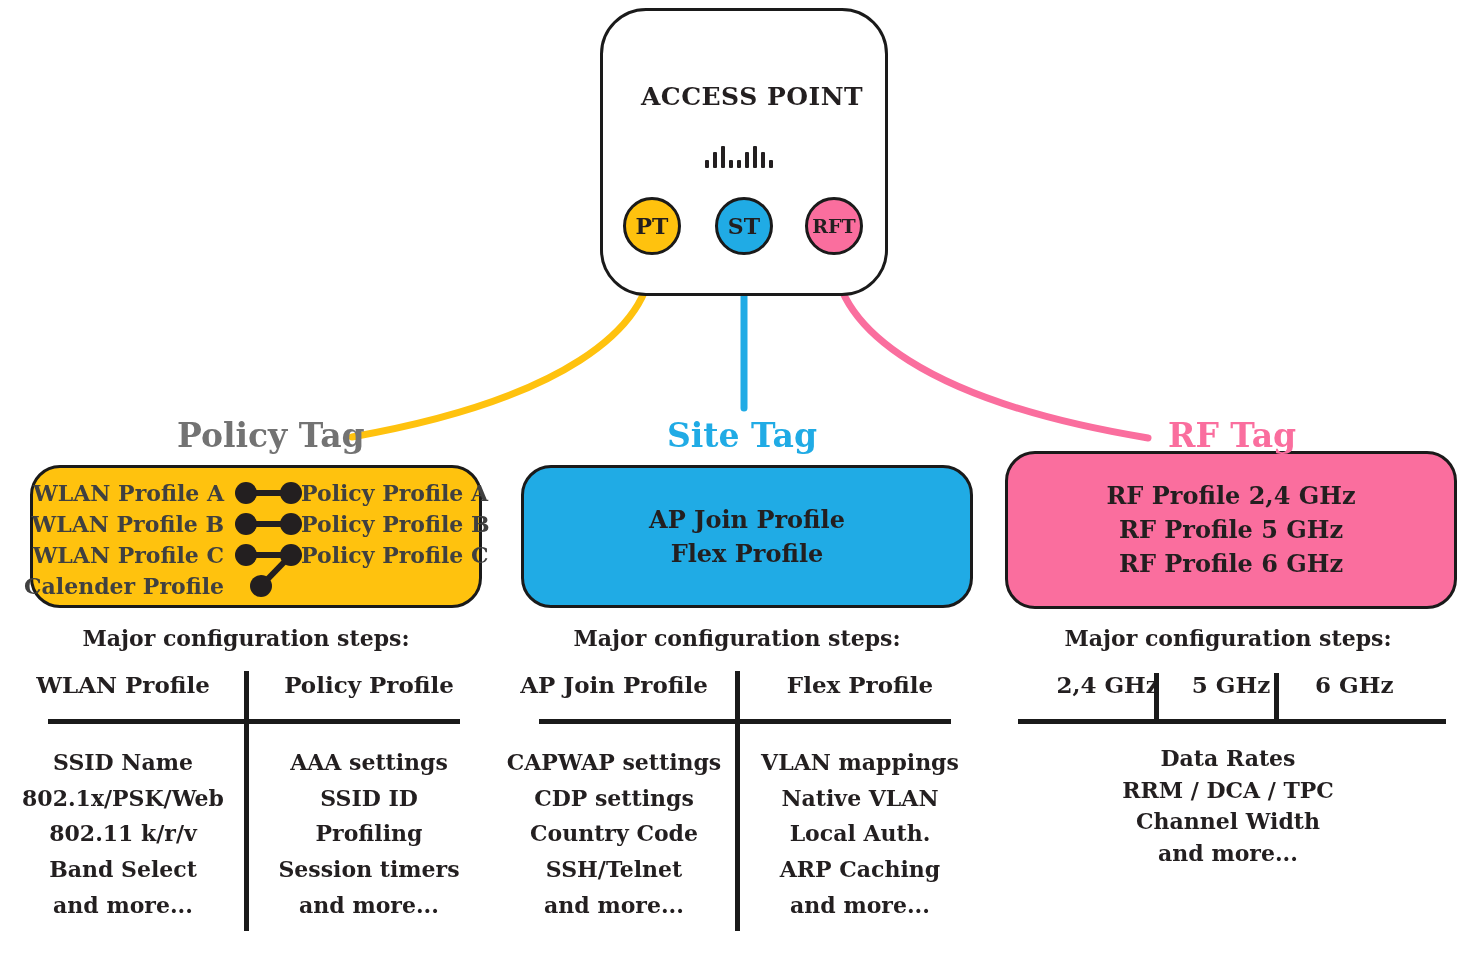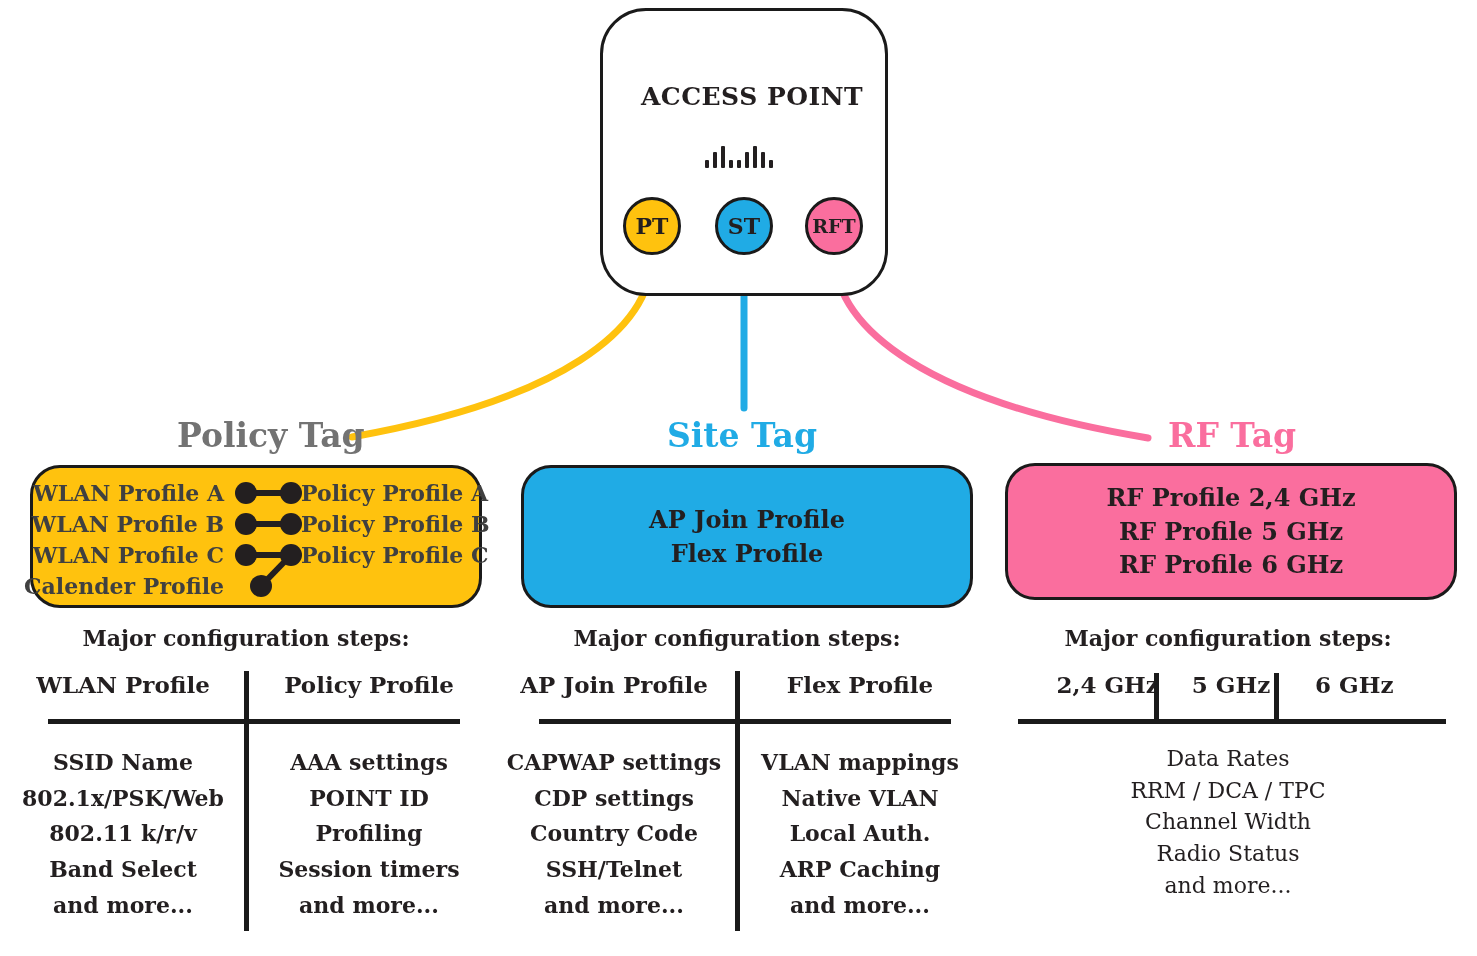--- a/index.html
+++ b/index.html
@@ -118,21 +118,21 @@
   }
   #box-policy {
     left: 30px; top: 465px; width: 452px; height: 143px;
     background: #FFC20E;
   }
   #box-site {
     left: 521px; top: 465px; width: 452px; height: 143px;
     background: #20ABE5;
   }
   #box-rf {
-    left: 1005px; top: 463px; width: 452px; height: 137px;
+    left: 1005px; top: 451px; width: 452px; height: 158px;
     background: #FA6E9E;
   }
 
   
   #policy-rows {
     position: absolute;
     left: 0; top: 0; width: 100%; height: 100%;
   }
   .p-row {
     position: absolute;
@@ -250,21 +250,21 @@
     color: #231f20;
     white-space: nowrap;
   }
   .tbl-body-single {
     padding-top: 28px;
     text-align: center;
   }
   .tbl-body-single p {
     margin: 0;
     font-size: 22px;
-    font-weight: normal;
+    font-weight: bold;
     line-height: 1.44;
     color: #231f20;
     white-space: nowrap;
     text-align: center;
   }
 </style>
 </head>
 <body>
 
 <div id="stage">
@@ -355,21 +355,21 @@
       <div class="tbl-body">
         <div>
           <p>SSID Name</p>
           <p>802.1x/PSK/Web</p>
           <p>802.11 k/r/v</p>
           <p>Band Select</p>
           <p>and more...</p>
         </div>
         <div>
           <p>AAA settings</p>
-          <p>POINT ID</p>
+          <p>SSID ID</p>
           <p>Profiling</p>
           <p>Session timers</p>
           <p>and more...</p>
         </div>
       </div>
     </div>
   </div>
 
   <div class="col" id="col-site">
     <div class="mcs">Major configuration steps:</div>
@@ -407,19 +407,18 @@
         <div>5 GHz</div>
         <div>6 GHz</div>
       </div>
       <div class="hrule" style="left:36px; right:28px;"></div>
       <div class="vrule-short" style="left:172px;"></div>
       <div class="vrule-short" style="left:292px;"></div>
       <div class="tbl-body-single">
         <p>Data Rates</p>
         <p>RRM / DCA / TPC</p>
         <p>Channel Width</p>
-        <p>Radio Status</p>
         <p>and more...</p>
       </div>
     </div>
   </div>
 
 </div>
 
 </body></html>

